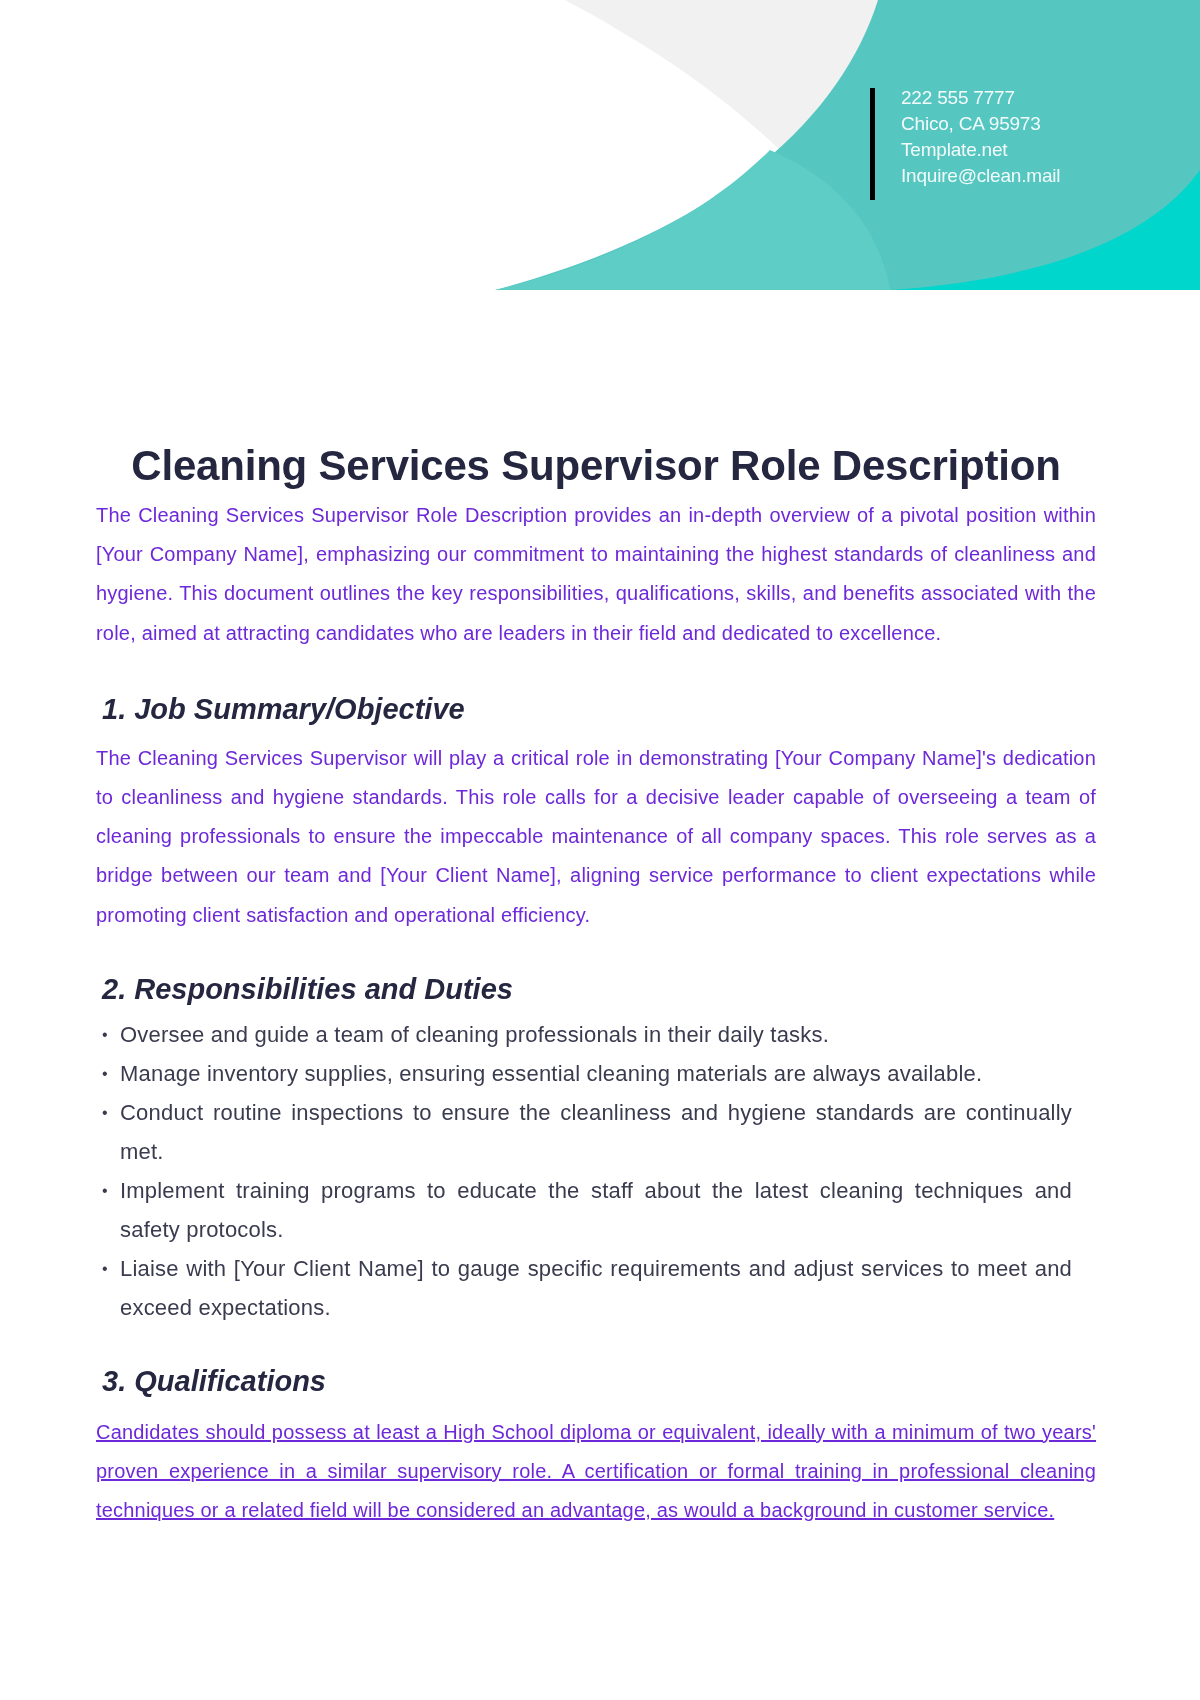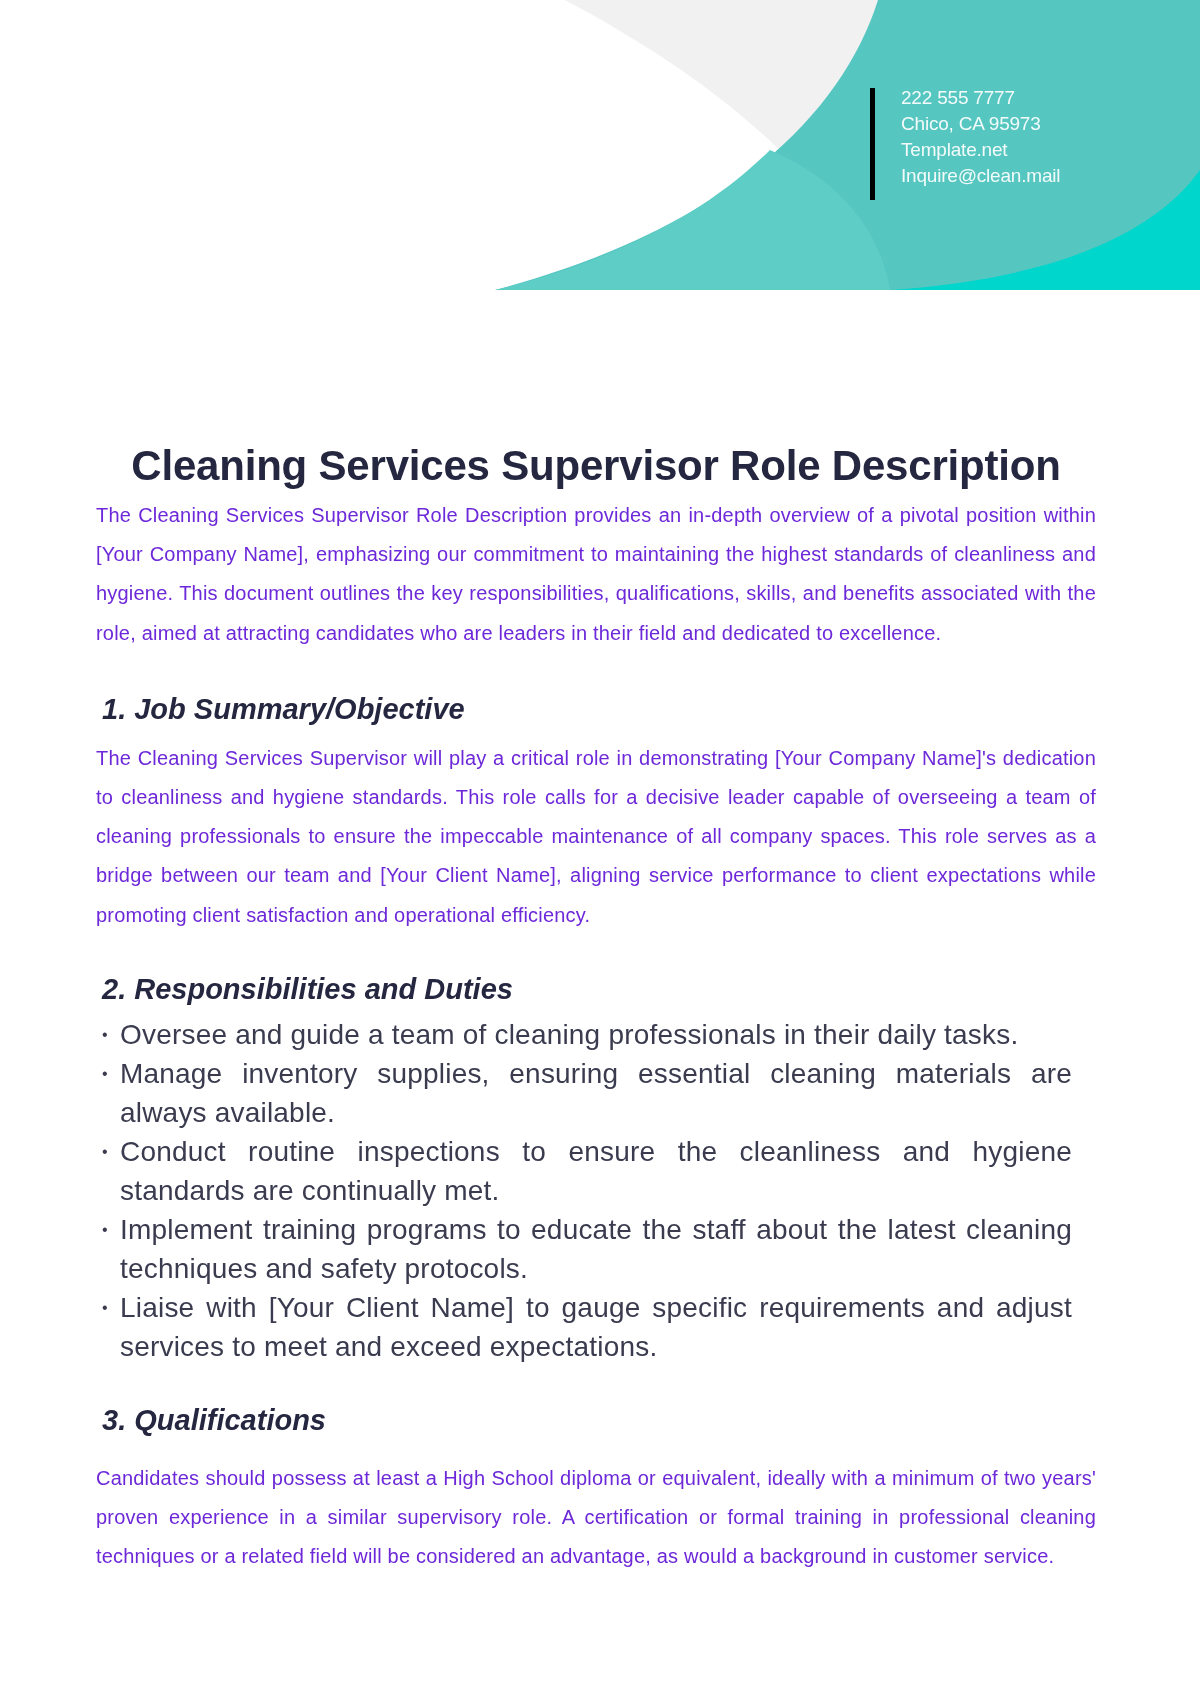--- a/index.html
+++ b/index.html
@@ -10,21 +10,21 @@
   .header { position: absolute; left: 0; top: 0; width: 1200px; height: 290px; overflow: hidden; }
   .header svg.bg { position: absolute; left: 0; top: 0; }
   .logo { position: absolute; left: 88px; top: 78px; width: 260px; height: 130px; }
   .contact { position: absolute; left: 870px; top: 88px; border-left: 5px solid #000000; padding-left: 26px; height: 112px; }
   .contact div { color: #f2fbfa; font-size: 19px; line-height: 32px; margin-top: -6px; height: 32px; white-space: nowrap; letter-spacing: -0.2px; }
   .content { position: absolute; left: 96px; top: 438px; width: 1000px; }
   h1 { margin: 0; text-align: center; font-size: 42px; font-weight: bold; color: #252740; letter-spacing: -0.2px; line-height: 56px; }
   p.body { margin: 0; font-size: 20px; line-height: 39.2px; text-align: justify; color: #6d28d9; letter-spacing: 0.2px; }
   h2 { margin: 6px; font-size: 29px; font-weight: bold; color: #252740; line-height: 40px; font-style: italic; }
   ul.duties { margin: 0; padding: 0; list-style: none; }
-  ul.duties li { position: relative; padding-left: 24px; padding-right: 24px; font-size: 28px; line-height: 39px; text-align: justify; color: #3a3b4f; letter-spacing: 0.2px; }
+  ul.duties li { position: relative; padding-left: 24px; padding-right: 24px; font-size: 22px; line-height: 39px; text-align: justify; color: #3a3b4f; letter-spacing: 0.2px; }
   ul.duties li::before { content: "\2022"; position: absolute; left: 6px; top: 0; font-size: 16px; color: #3a3b4f; }
 </style>
 </head>
 <body>
 
 <div class="header">
   <svg class="bg" width="1200" height="290" viewBox="0 0 1200 290">
 
     <path d="M 565 0 C 640 40, 720 90, 790 160 L 900 0 Z" fill="#f1f1f1"></path>
 
@@ -54,14 +54,14 @@
   <h2 style="margin-top:34px;">2. Responsibilities and Duties</h2>
   <ul class="duties">
     <li>Oversee and guide a team of cleaning professionals in their daily tasks.</li>
     <li>Manage inventory supplies, ensuring essential cleaning materials are always available.</li>
     <li>Conduct routine inspections to ensure the cleanliness and hygiene standards are continually met.</li>
     <li>Implement training programs to educate the staff about the latest cleaning techniques and safety protocols.</li>
     <li>Liaise with [Your Client Name] to gauge specific requirements and adjust services to meet and exceed expectations.</li>
   </ul>
 
   <h2 style="margin-top:34px;">3. Qualifications</h2>
-  <p class="body" style="margin-top:19px;">Candidates should possess at least a High School diploma or equivalent, ideally with a minimum of two years' proven experience in a similar supervisory role. A certification or formal training in professional cleaning techniques or a related field will be considered an advantage, as would a background in customer service.</p>
+  <p class="body" style="margin-top:12px;text-decoration:underline;">Candidates should possess at least a High School diploma or equivalent, ideally with a minimum of two years' proven experience in a similar supervisory role. A certification or formal training in professional cleaning techniques or a related field will be considered an advantage, as would a background in customer service.</p>
 </div>
 
 </body></html>

